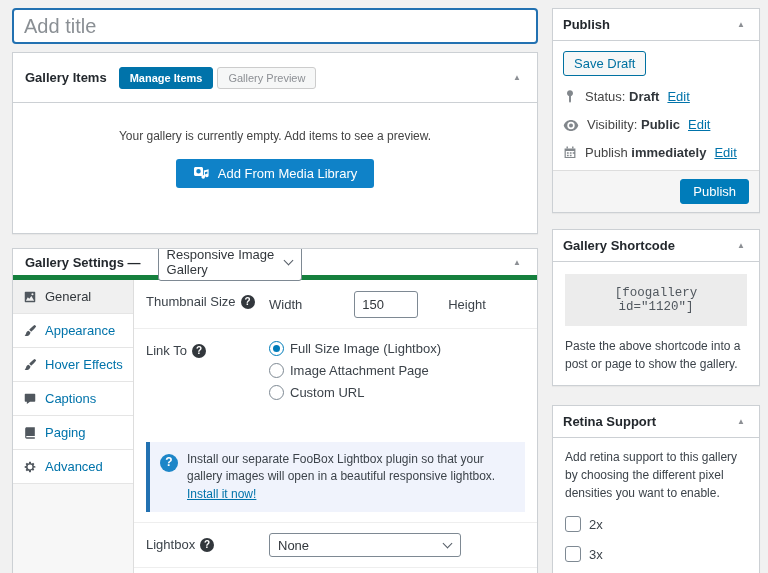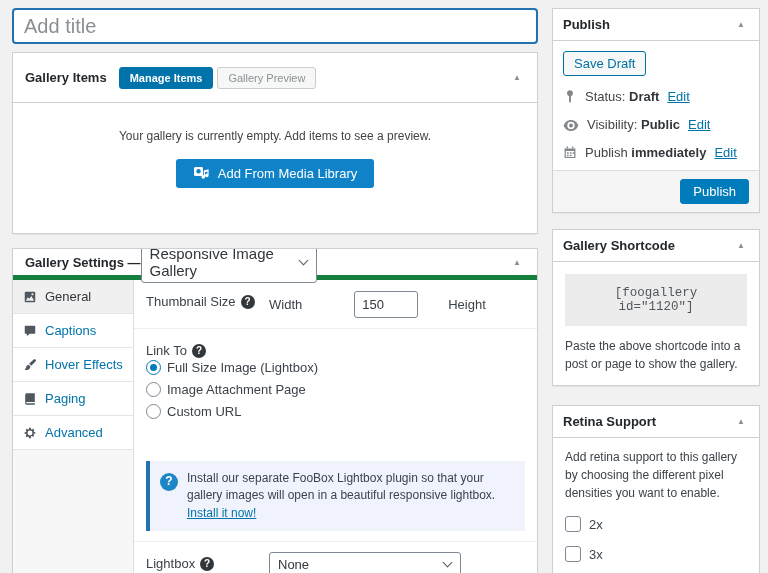--- a/index.html
+++ b/index.html
@@ -29,21 +29,21 @@
   .items-body { height:130px; text-align:center; }
   .empty-msg { padding-top:26px; font-size:12px; color:#444; }
   .btn-primary { display:inline-flex; align-items:center; gap:8px; background:#0f82c8; color:#fff; border:none;
     border-radius:3px; font-size:13px; padding:7px 17px; margin-top:16px; cursor:pointer; }
 
   
   .settings-panel { margin-top:14px; height:341px; overflow:hidden; }
   .settings-header { display:flex; align-items:center; height:31px; padding:0 12px; border-bottom:5px solid #15803d; }
   .select-box { position:relative; display:inline-flex; align-items:center; justify-content:space-between;
     border:1px solid #7e8993; border-radius:3px; background:#fff; padding:3px 8px; min-height:24px; cursor:pointer; color:#32373c; }
-  .template-select { margin-left:0; width:176px; font-size:15px; }
+  .template-select { margin-left:17px; width:144px; font-size:13px; }
   .chev { width:7px; height:7px; border-right:1.6px solid #555d66; border-bottom:1.6px solid #555d66;
     transform:rotate(45deg); margin:-3px 1px 0 8px; flex:none; }
   .settings-body { display:flex; height:309px; }
   .vtabs { width:121px; background:#f7f7f7; border-right:1px solid #ddd; flex:none; }
   .vtab { display:flex; align-items:center; gap:8px; padding:0 10px; height:34px; border-bottom:1px solid #e5e5e5;
     background:#fff; color:#0073aa; cursor:pointer; font-size:13px; }
   .vtab.active { background:#f0f0f0; color:#32373c; }
   .vtab svg { flex:none; }
   .settings-content { flex:1; overflow:hidden; }
   .frow { display:flex; align-items:flex-start; padding:10px 12px; border-bottom:1px solid #eee; }
@@ -141,32 +141,40 @@
             <span style="display:inline-flex;">
               <svg width="14" height="14" viewBox="0 0 16 16">
                   <path fill="#50575e" d="M2 2.8c0-.44.36-.8.8-.8h10.4c.44 0 .8.36.8.8v10.4c0 .44-.36.8-.8.8H2.8a.8.8 0 0 1-.8-.8V2.8zm1.3 9.4h9.4L9.6 6.8l-2.4 3.2-1.7-1.6-2.2 3.8zM10.8 6a1.2 1.2 0 1 0 0-2.4 1.2 1.2 0 0 0 0 2.4z"></path>
                 </svg>
             </span>
             <span>General</span>
           </div>
           <div class="vtab">
             <span style="display:inline-flex;">
               <svg width="14" height="14" viewBox="0 0 16 16">
+                  <path fill="#50575e" d="M13.1 1c-1.9 1.2-4.4 3.6-6 5.7l2.2 2.2c2.1-1.6 4.5-4.1 5.7-6-.4-1.1-1-1.6-1.9-1.9zM6.4 7.6c-.9.2-1.9.8-2.4 1.9-.6 1.2-.3 2.4-1.8 3.3-.3.2-.3.4.1.6 1.7.6 3.8.2 4.9-.9.9-.9 1.3-2 1.4-2.7L6.4 7.6z"></path>
+                </svg>
+            </span>
+            <span>Appearance</span>
+          </div>
+          <div class="vtab">
+            <span style="display:inline-flex;">
+              <svg width="14" height="14" viewBox="0 0 16 16">
+                  <path fill="#50575e" d="M13.1 1c-1.9 1.2-4.4 3.6-6 5.7l2.2 2.2c2.1-1.6 4.5-4.1 5.7-6-.4-1.1-1-1.6-1.9-1.9zM6.4 7.6c-.9.2-1.9.8-2.4 1.9-.6 1.2-.3 2.4-1.8 3.3-.3.2-.3.4.1.6 1.7.6 3.8.2 4.9-.9.9-.9 1.3-2 1.4-2.7L6.4 7.6z"></path>
+                </svg>
+            </span>
+            <span>Hover Effects</span>
+          </div>
+          <div class="vtab">
+            <span style="display:inline-flex;">
+              <svg width="14" height="14" viewBox="0 0 16 16">
                   <path fill="#50575e" d="M2 2.8c0-.44.36-.8.8-.8h10.4c.44 0 .8.36.8.8v7.4c0 .44-.36.8-.8.8H8l-3.6 2.8V11H2.8a.8.8 0 0 1-.8-.8V2.8z"></path>
                 </svg>
             </span>
             <span>Captions</span>
-          </div>
-          <div class="vtab">
-            <span style="display:inline-flex;">
-              <svg width="14" height="14" viewBox="0 0 16 16">
-                  <path fill="#50575e" d="M13.1 1c-1.9 1.2-4.4 3.6-6 5.7l2.2 2.2c2.1-1.6 4.5-4.1 5.7-6-.4-1.1-1-1.6-1.9-1.9zM6.4 7.6c-.9.2-1.9.8-2.4 1.9-.6 1.2-.3 2.4-1.8 3.3-.3.2-.3.4.1.6 1.7.6 3.8.2 4.9-.9.9-.9 1.3-2 1.4-2.7L6.4 7.6z"></path>
-                </svg>
-            </span>
-            <span>Hover Effects</span>
           </div>
           <div class="vtab">
             <span style="display:inline-flex;">
               <svg width="14" height="14" viewBox="0 0 16 16">
                   <path fill="#50575e" d="M4.2 1.5C3.3 1.5 2.5 2.3 2.5 3.2v9.6c0 .9.8 1.7 1.7 1.7h9.3v-1.7H4.3a.65.65 0 0 1 0-1.3h9.2V1.5H4.2z"></path>
                 </svg>
             </span>
             <span>Paging</span>
           </div>
           <div class="vtab">
@@ -188,21 +196,21 @@
             </span>
             <span class="fcontrol size-inputs">
               <span>Width</span>
               <input class="num-input" type="text" value="150" style="">
               <span class="gap"></span>
               <span>Height</span>
               <input class="num-input" type="text" value="150" style="">
             </span>
           </div>
 
-          <div class="frow" style="border-bottom:none;flex-direction:column;">
+          <div class="frow" style="border-bottom:none;">
             <span class="flabel">
               <span>Link To</span>
               <span class="help">?</span>
             </span>
             <span class="fcontrol radio-list">
               <span class="radio-row">
                 <span class="radio checked"></span>
                 <span>Full Size Image (Lightbox)</span>
               </span>
               <span class="radio-row">

